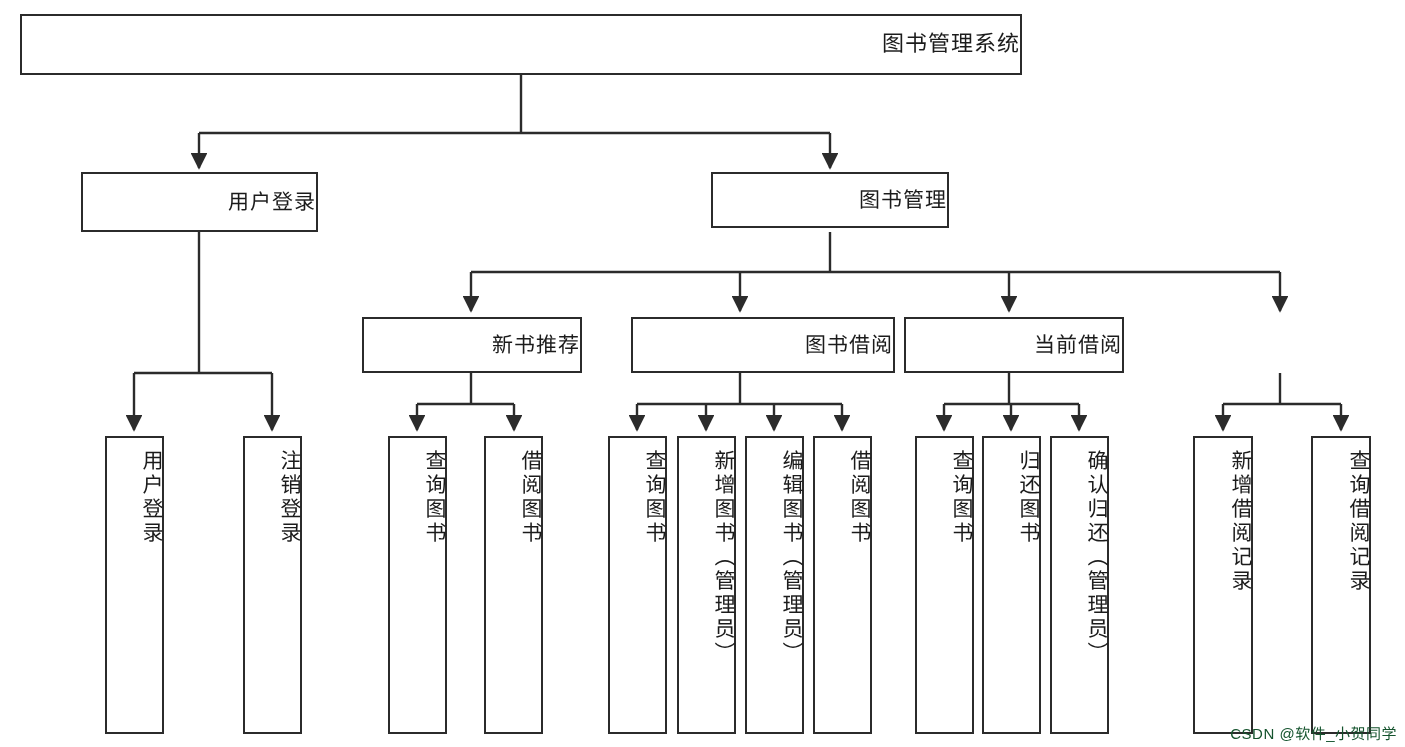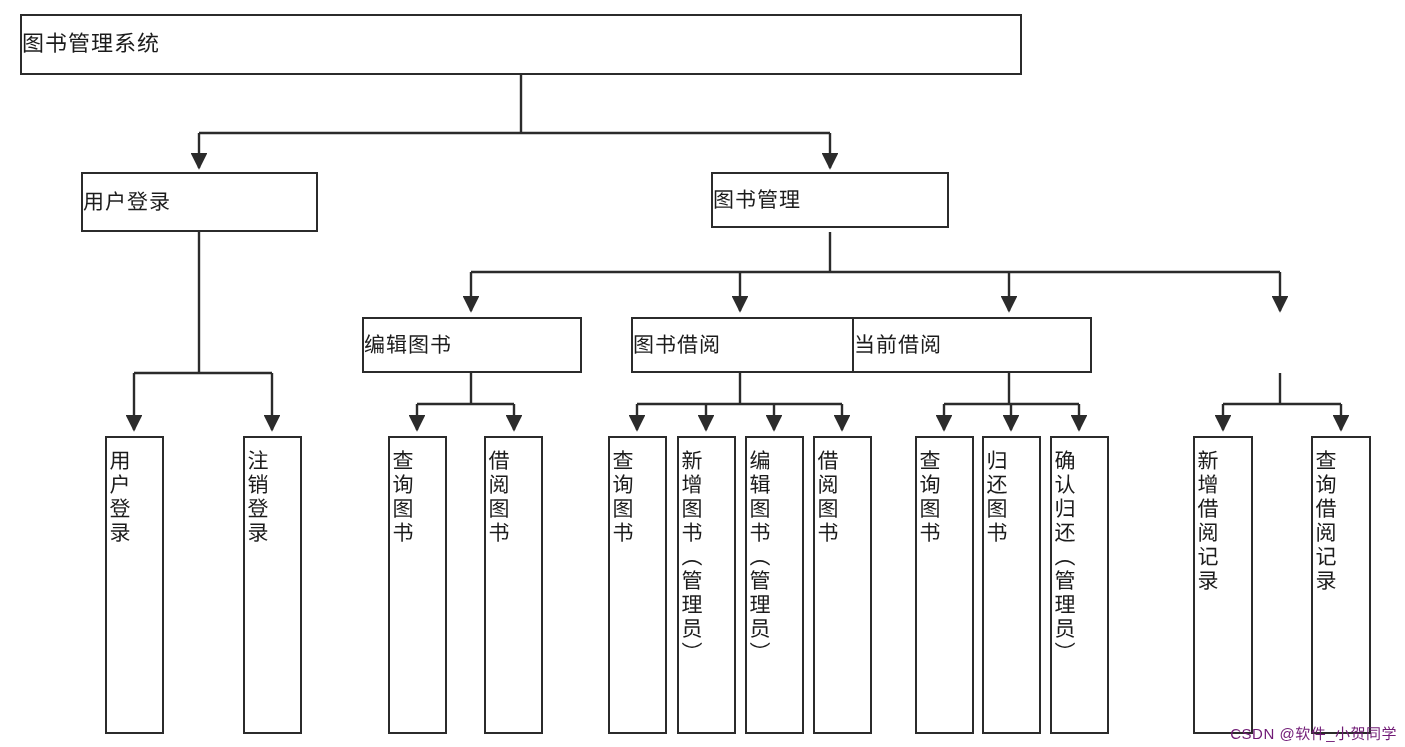--- a/index.html
+++ b/index.html
@@ -26,21 +26,21 @@
     height: 747px;
     pointer-events: none;
   }
   .node {
     position: absolute;
     box-sizing: border-box;
     background: #ffffff;
     border: 2px solid #2b2b2b;
     display: flex;
     align-items: center;
-    justify-content: flex-start;
+    justify-content: flex-end;
     color: #1b1b1b;
     z-index: 2;
   }
   .node-label {
     display: block;
     text-align: center;
     line-height: 1.12;
     color: #1b1b1b;
   }
   
@@ -63,21 +63,21 @@
     font-size: 21px;
     line-height: 1.05;
     letter-spacing: 3px;
     white-space: nowrap;
   }
   .watermark {
     position: absolute;
     right: 8px;
     bottom: 4px;
     font-size: 15px;
-    color: #701a75;
+    color: #14532d;
     letter-spacing: 0.5px;
     z-index: 5;
     white-space: nowrap;
   }
 </style>
 </head>
 <body>
 
 <div id="diagram-root">
 
@@ -136,26 +136,26 @@
   </div>
 
   <div class="node horizontal" style="left:81px; top:172px; width:237px; height:60px;">
     <span class="node-label">用户登录</span>
   </div>
   <div class="node horizontal" style="left:711px; top:172px; width:238px; height:56px;">
     <span class="node-label">图书管理</span>
   </div>
 
   <div class="node horizontal" style="left:362px; top:317px; width:220px; height:56px;">
-    <span class="node-label">编辑图书</span>
+    <span class="node-label">新书推荐</span>
   </div>
   <div class="node horizontal" style="left:631px; top:317px; width:264px; height:56px;">
     <span class="node-label">图书借阅</span>
   </div>
-  <div class="node horizontal" style="left:852px; top:317px; width:240px; height:56px;">
+  <div class="node horizontal" style="left:904px; top:317px; width:220px; height:56px;">
     <span class="node-label">当前借阅</span>
   </div>
 
   <div class="node leaf" style="left:105px; top:436px; width:59px; height:298px;">
     <span class="node-label">用户登录</span>
   </div>
   <div class="node leaf" style="left:243px; top:436px; width:59px; height:298px;">
     <span class="node-label">注销登录</span>
   </div>
 

